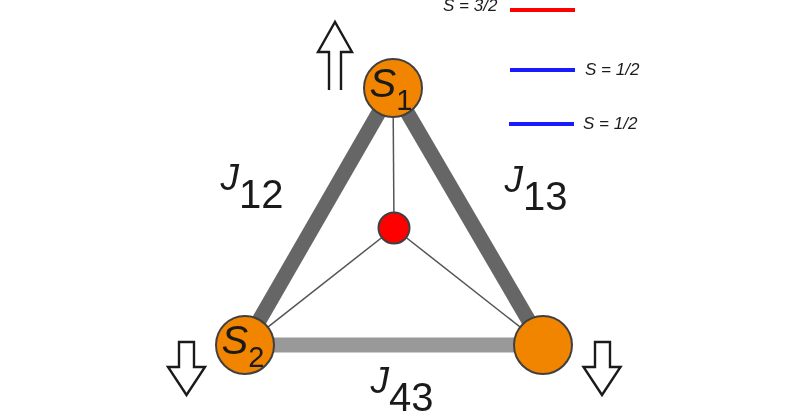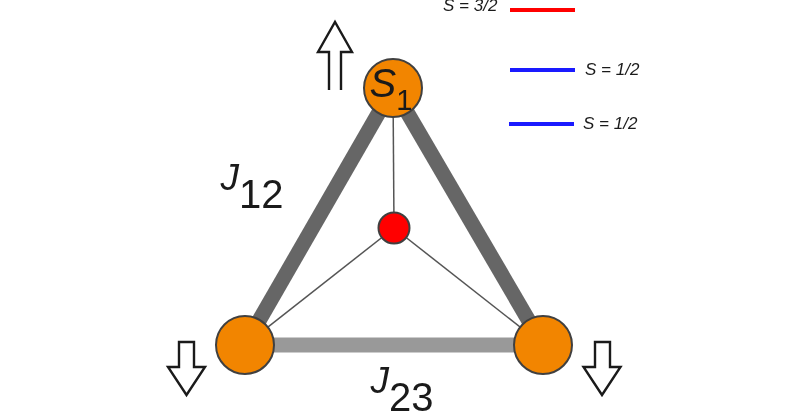--- a/index.html
+++ b/index.html
@@ -51,25 +51,31 @@
     <circle class="center-dot" cx="394" cy="228" r="15.5" fill="#ff0000"></circle>
 
     <rect x="510" y="8" width="65" height="4" fill="#ff0000"></rect>
     <rect x="510" y="68" width="65" height="4" fill="#1a1aff"></rect>
     <rect x="509" y="122" width="65" height="4" fill="#1a1aff"></rect>
   </svg>
 
   <div class="label node-label" style="left:391px; top:89px;">
     <span class="sym">S</span><span class="subsc">1</span>
   </div>
+  <div class="label node-label" style="left:243px; top:346px;">
+    <span class="sym">S</span><span class="subsc">2</span>
+  </div>
 
   <div class="label edge-label" style="left:252px; top:186px;">
     <span class="sym">J</span><span class="subsc">12</span>
   </div>
+  <div class="label edge-label" style="left:536px; top:188px;">
+    <span class="sym">J</span><span class="subsc">13</span>
+  </div>
   <div class="label edge-label" style="left:402px; top:389px;">
-    <span class="sym">J</span><span class="subsc">23</span>
+    <span class="sym">J</span><span class="subsc">43</span>
   </div>
 
   <div class="legend-label" style="left:443px; top:-4px;">S = 3/2</div>
   <div class="legend-label" style="left:585px; top:60px;">S = 1/2</div>
   <div class="legend-label" style="left:583px; top:114px;">S = 1/2</div>
 
 </div>
 
 </body></html>

